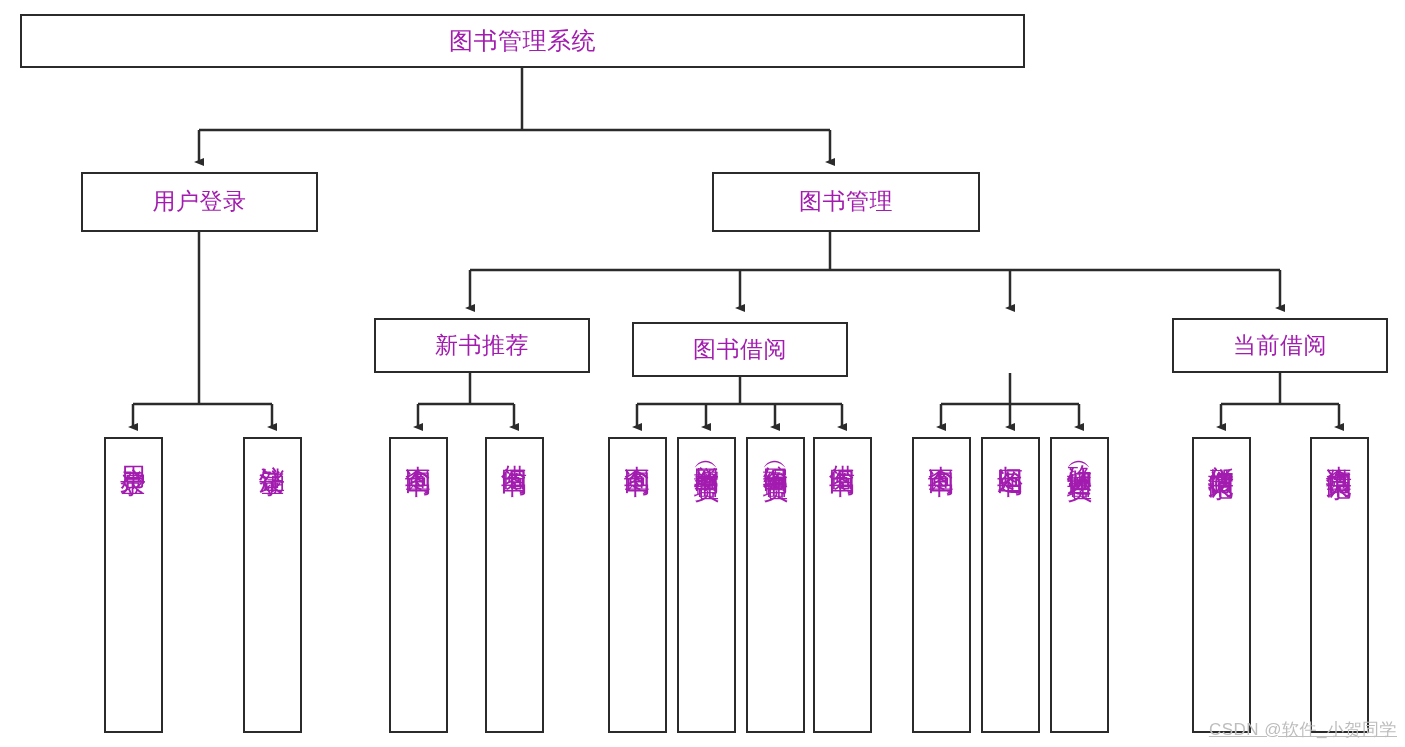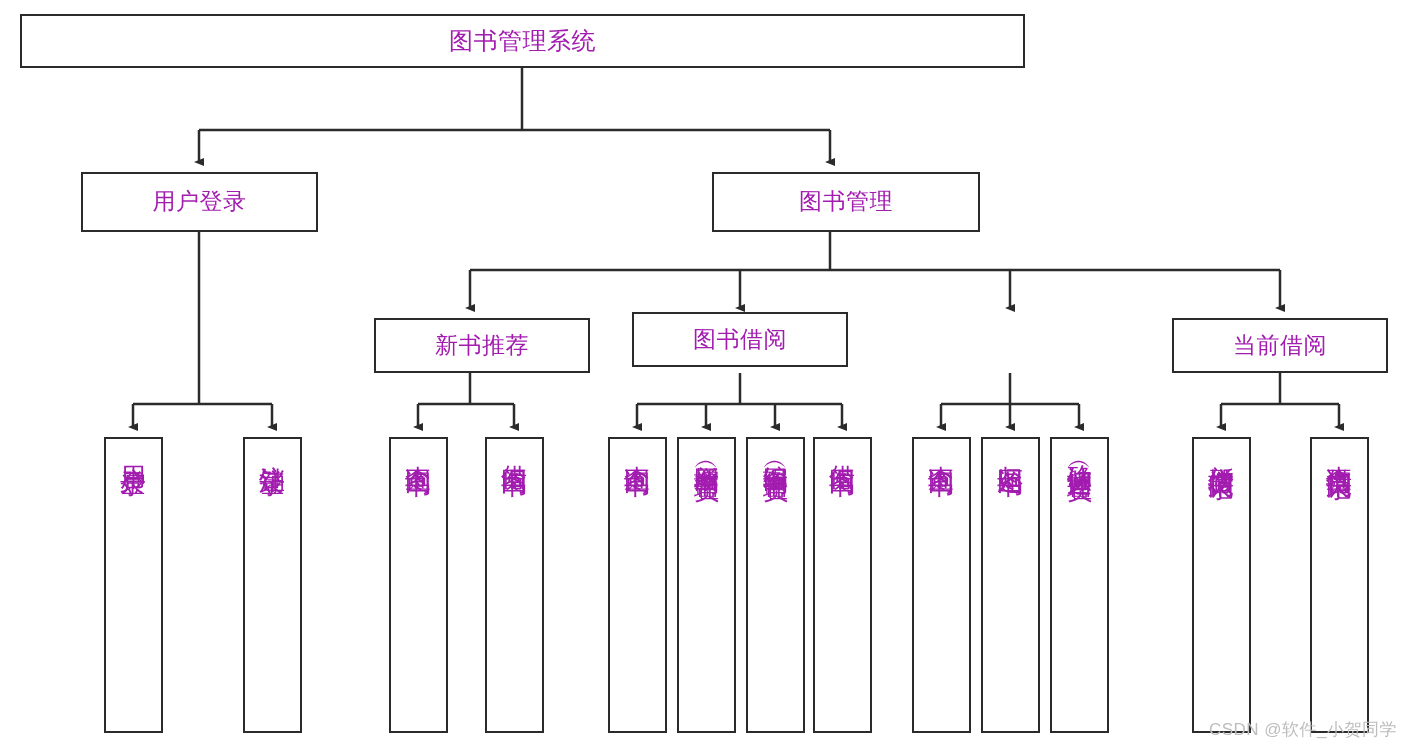--- a/index.html
+++ b/index.html
@@ -67,20 +67,21 @@
   #watermark {
     position: absolute;
     right: 8px;
     bottom: 6px;
     font-size: 17px;
     color: #bdbdbd;
     letter-spacing: 0.5px;
     z-index: 5;
     white-space: nowrap;
     font-family: "Liberation Sans", "DejaVu Sans", sans-serif;
+    text-decoration: underline;
   }
 </style>
 </head>
 <body>
 
 <div id="canvas">
 
   <svg id="edges" viewBox="0 0 1405 747" xmlns="http://www.w3.org/2000/svg">
     <defs>
       <marker id="arrow" markerWidth="10" markerHeight="10" refX="5" refY="5" orient="auto" markerUnits="userSpaceOnUse">
@@ -141,21 +142,21 @@
   </div>
 
   <div class="node" style="left:712px; top:172px; width:268px; height:60px;">
     <span class="label">图书管理</span>
   </div>
 
   <div class="node" style="left:362px; top:318px; width:216px; height:55px;margin-left:12px;">
     <span class="label">新书推荐</span>
   </div>
 
-  <div class="node" style="left:632px; top:312px; width:216px; height:55px;">
+  <div class="node" style="left:632px; top:322px; width:216px; height:55px;">
     <span class="label">图书借阅</span>
   </div>
 
 
   <div class="node" style="left:1172px; top:318px; width:216px; height:55px;">
     <span class="label">当前借阅</span>
   </div>
 
   <div class="node leaf" style="left:104px; top:437px; width:59px; height:296px;">
     <span class="label">用户登录</span>

